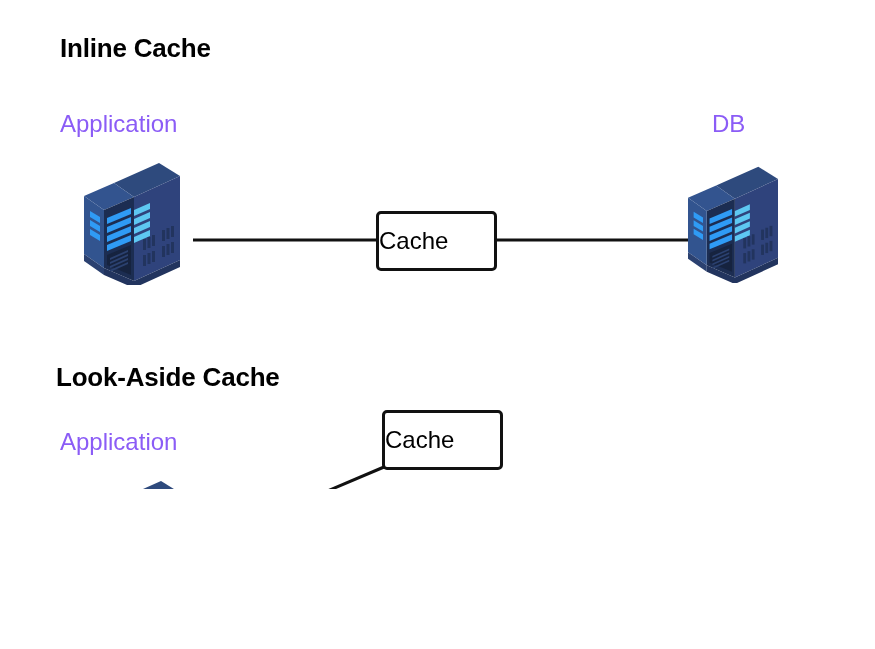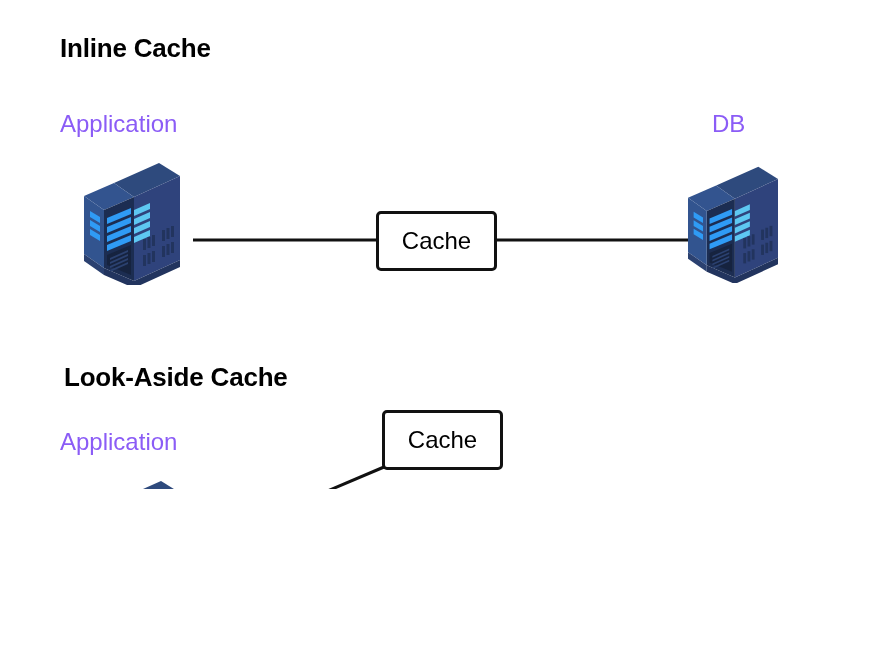--- a/index.html
+++ b/index.html
@@ -35,21 +35,20 @@
     white-space: nowrap;
   }
   .cache-box {
     position: absolute;
     box-sizing: border-box;
     background: #ffffff;
     border: 3px solid #111111;
     border-radius: 5px;
     display: flex;
     align-items: center;
-    justify-content: center;
     font-size: 24px;
     color: #000000;
   }
   .svg-layer {
     position: absolute;
     left: 0;
     top: 0;
     width: 875px;
     height: 649px;
     overflow: visible;
@@ -189,21 +188,21 @@
         <rect x="68" y="88" width="3" height="11"></rect>
         <rect x="78" y="83" width="3" height="11"></rect>
         <rect x="82.5" y="81" width="3" height="11"></rect>
         <rect x="87" y="79" width="3" height="11"></rect>
       </g>
       <polygon points="20,105 50,118 96,97 96,104 50,125 20,112" fill="#22345e"></polygon>
       <polygon points="0,91 20,105 20,112 0,98" fill="#2b4170"></polygon>
     </svg>
   </div>
 
-  <div class="section-title" style="left:52px; top:362px;">Look-Aside Cache</div>
+  <div class="section-title" style="left:44px; top:362px;">Look-Aside Cache</div>
 
   <div class="node-label" style="left:48px; top:428px;">Application</div>
 
   <div class="node-label" style="left:513px; top:561px;">DB</div>
 
   <svg class="svg-layer">
     <line x1="153" y1="560" x2="372" y2="467" stroke="#111111" stroke-width="3"></line>
     <line x1="153" y1="573" x2="403" y2="579" stroke="#111111" stroke-width="3"></line>
   </svg>
 

